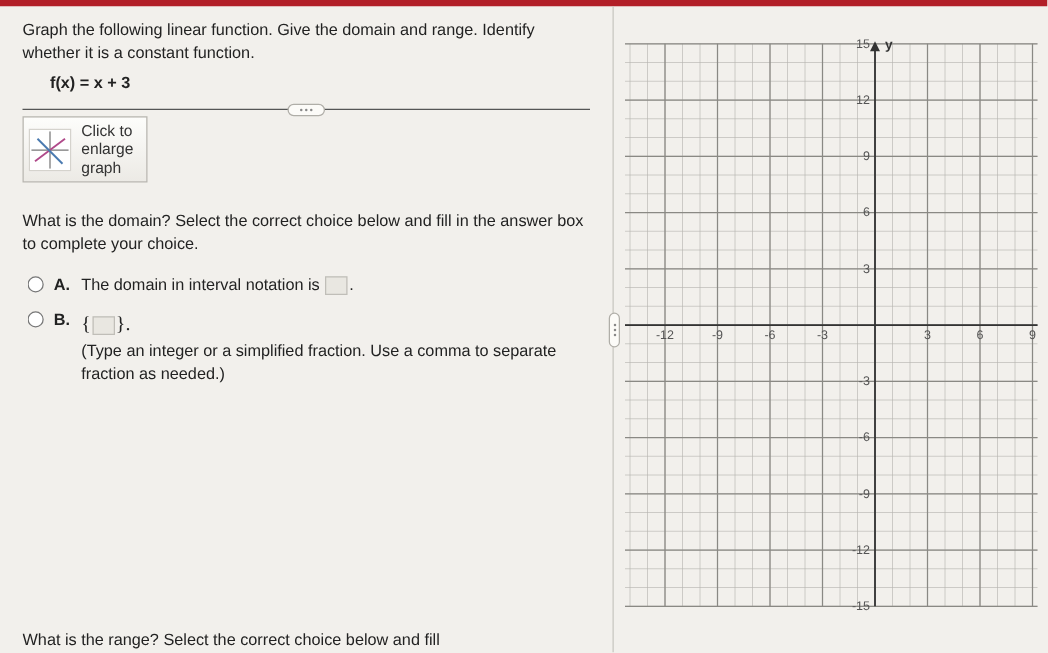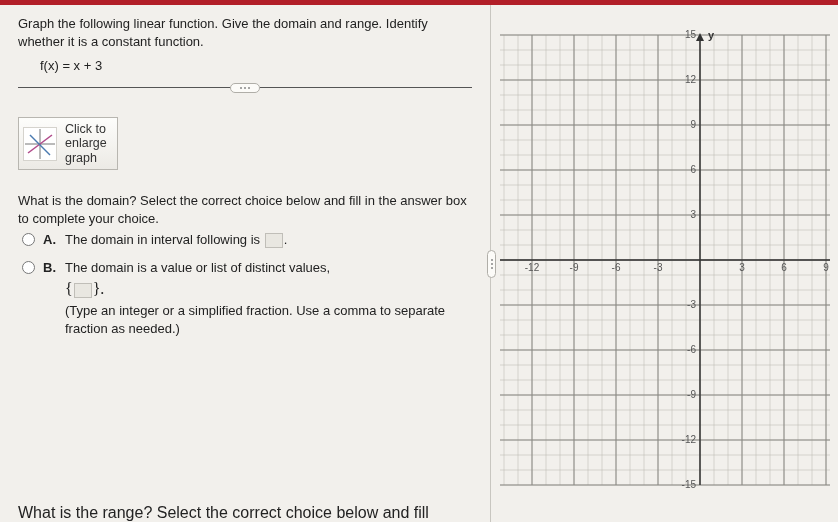--- a/index.html
+++ b/index.html
@@ -52,21 +52,21 @@
     border-radius: 5px;
     display: flex;
     flex-direction: column;
     align-items: center;
     justify-content: center;
     gap: 2px;
     z-index: 5;
   }
   .v-handle span { width: 2px; height: 2px; background: #888; border-radius: 50%; }
   .question-text { line-height: 1.35; }
-  .formula { margin: 8px 0 14px 22px; }
+  .formula { margin: 8px 0 14px 22px; font-weight: bold; }
   .hr-line {
     border: none;
     border-top: 1px solid #555;
     margin: 6px 0 0 0;
   }
   .collapse-handle {
     width: 30px;
     height: 10px;
     margin: -5px auto 0 auto;
     background: #fcfbf8;
@@ -82,33 +82,32 @@
   .enlarge-btn {
     display: inline-flex;
     align-items: center;
     border: 1px solid #b8b6b0;
     background: linear-gradient(#fdfdfb,#eceae5);
     padding: 4px 10px 4px 4px;
     font-size: 12.5px;
     color: #333;
     cursor: pointer;
     margin-bottom: 16px;
-    margin-top: 24px;
   }
   .enlarge-btn .thumb {
     width: 34px;
     height: 34px;
     border: 1px solid #d5d3cd;
     margin-right: 8px;
     background: #fff;
     display: flex;
     align-items: center;
     justify-content: center;
   }
-  .sub-question { margin: 6px 0 4px 0; line-height: 1.35; }
+  .sub-question { margin: 6px 0 16px 0; line-height: 1.35; }
   .choices { margin-left: 4px; }
   .choice { display: flex; align-items: flex-start; margin-bottom: 10px; line-height: 1.35; }
   .choice input[type=radio] { margin-top: 2px; margin-right: 8px; width:13px; height:13px; }
   .choice .letter { font-weight: bold; margin-right: 6px; min-width: 16px; }
   .choice .body { flex: 1; }
   .inline-input {
     display: inline-block;
     width: 18px;
     height: 15px;
     background: #e9e7e1;
@@ -135,21 +134,21 @@
   .axis { stroke: #333; stroke-width: 1.4; }
   .tick-label { font-size: 10px; fill: #555; }
   .axis-label { font-size: 11px; fill: #333; font-weight: bold; }
   .cutoff {
     position: absolute;
     bottom: 0;
     left: 18px;
     right: 0;
     height: 18px;
     color: #222;
-    font-size: 16px;
+    font-size: 13px;
     overflow: hidden;
     white-space: nowrap;
   }
 </style>
 </head>
 <body>
 
 <div class="topbar"></div>
 <div class="main">
   <div class="left">
@@ -176,29 +175,28 @@
 graph</span>
     </button>
 
     <div class="sub-question">What is the domain? Select the correct choice below and fill in the answer box to complete your choice.</div>
 
     <div class="choices">
       <label class="choice">
         <input type="radio" name="domain" style="">
         <span class="letter">A.</span>
         <span class="body">
-          <span>The domain in interval following is </span><span class="inline-input"></span><span>.</span>
+          <span>The domain in interval notation is </span><span class="inline-input"></span><span>.</span>
         </span>
       </label>
 
       <label class="choice">
         <input type="radio" name="domain" style="">
         <span class="letter">B.</span>
         <span class="body">
-          <span>The domain is a value or list of distinct values,</span>
           <div style="margin:2px 0 1px 0;">
             <span class="set-braces">{</span><span class="inline-input"></span><span class="set-braces">}.</span>
           </div>
           <div class="hint">(Type an integer or a simplified fraction. Use a comma to separate fraction as needed.)</div>
         </span>
       </label>
     </div>
 
     <div class="cutoff">What is the range? Select the correct choice below and fill</div>
   </div>

